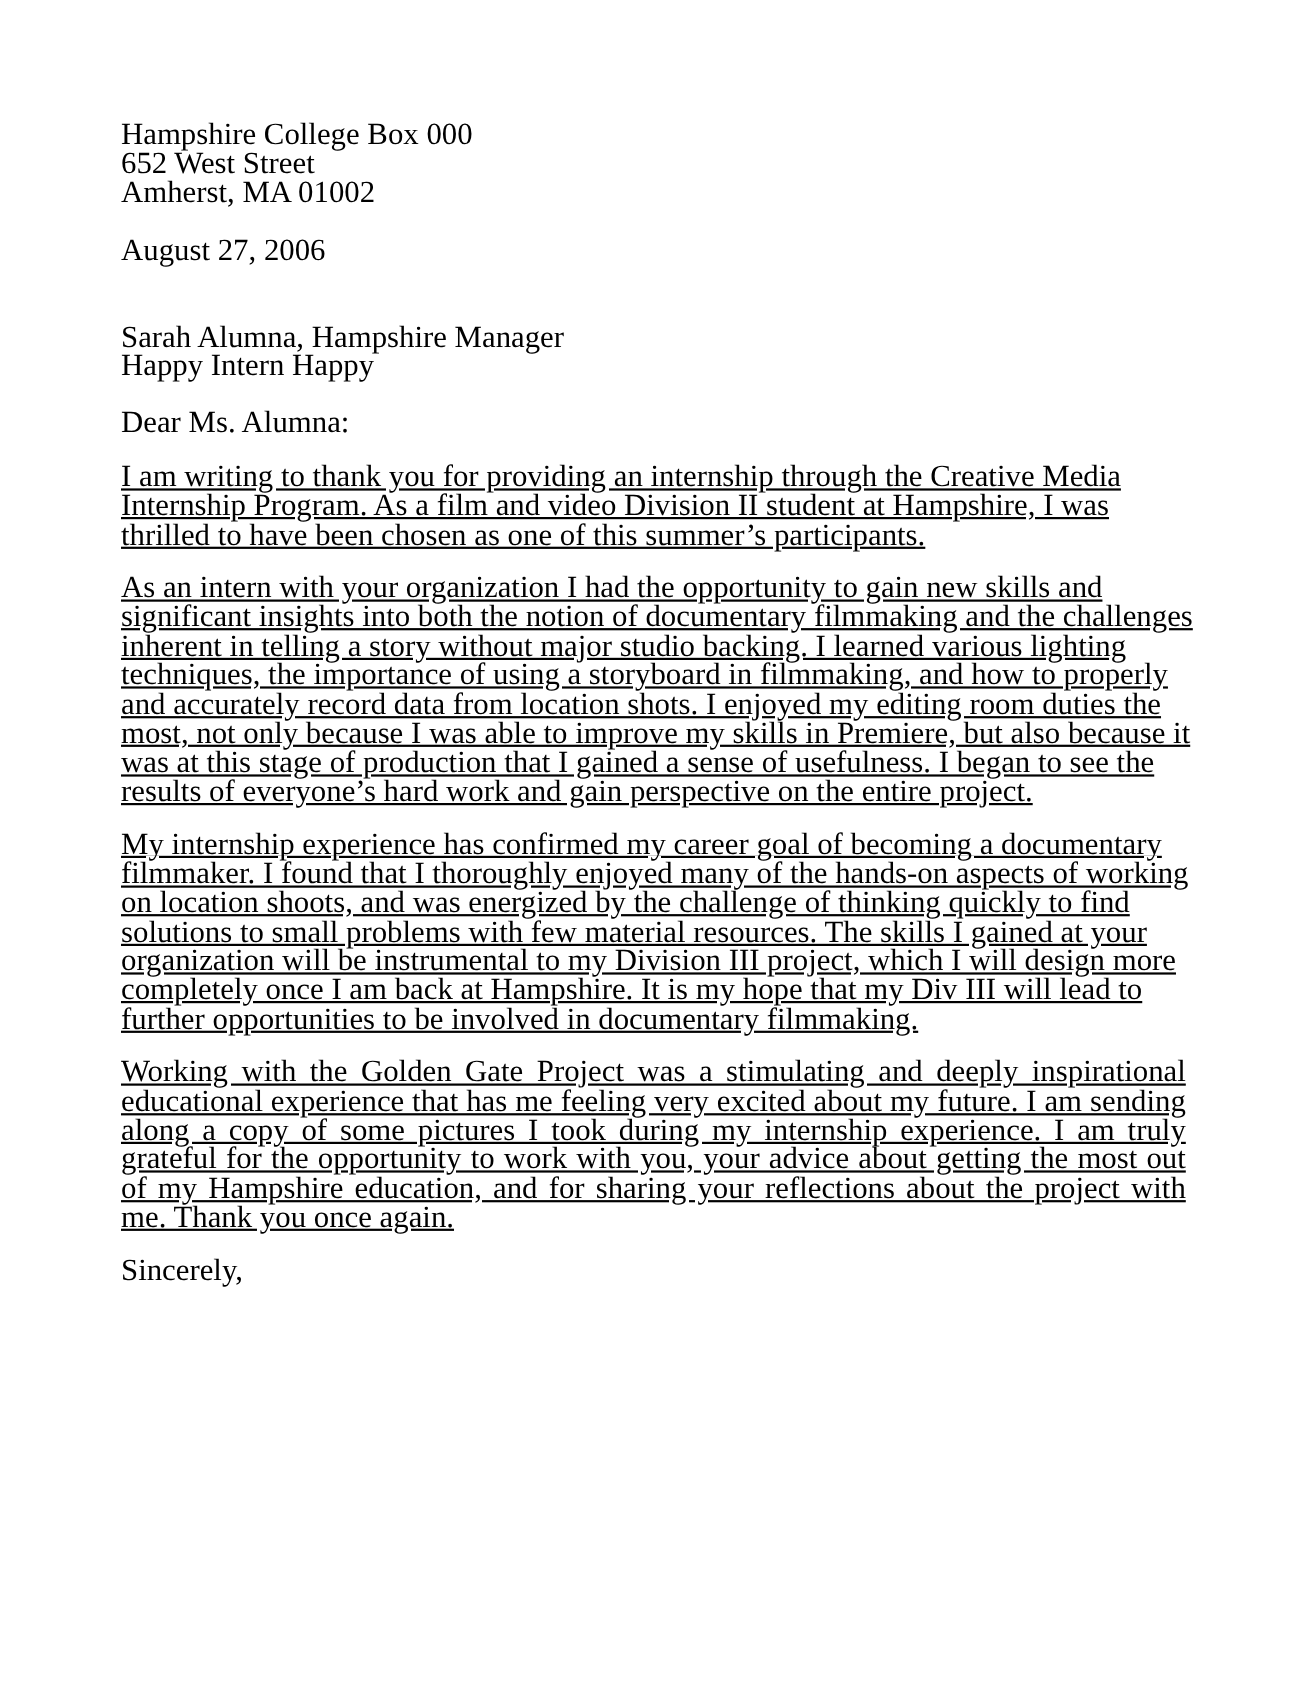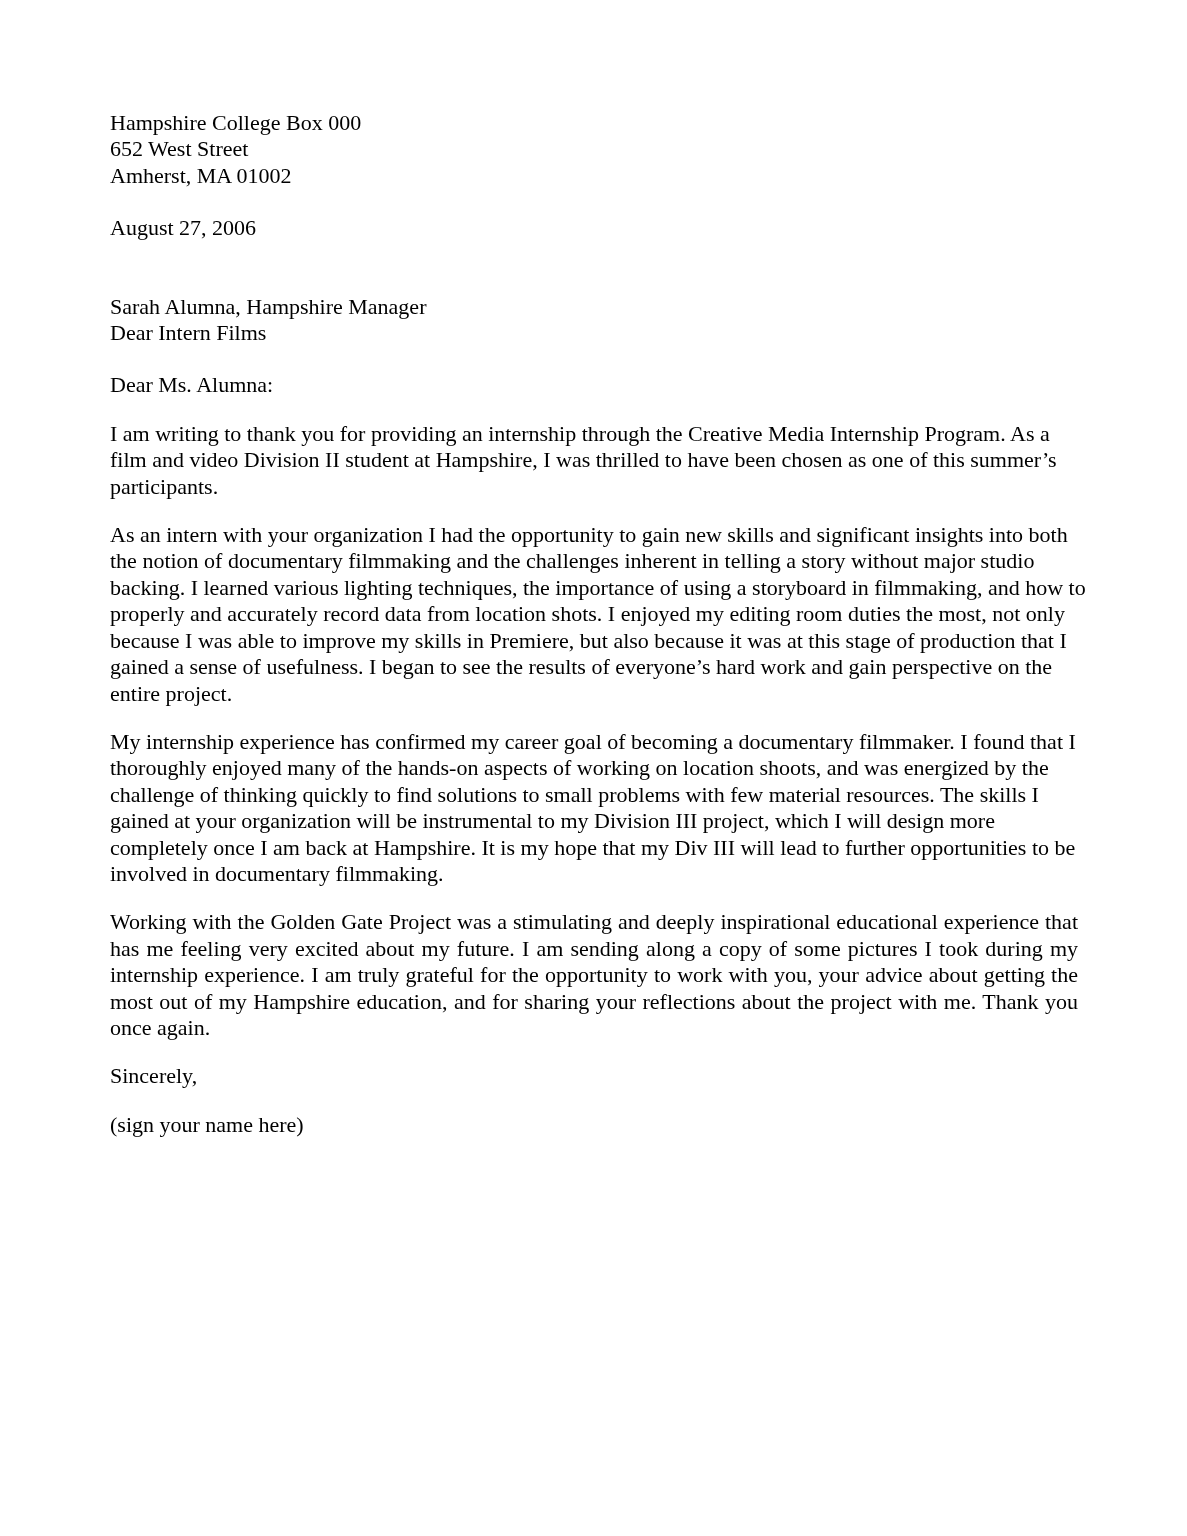--- a/index.html
+++ b/index.html
@@ -19,40 +19,41 @@
     background: #ffffff;
     margin: 0 auto;
     overflow: hidden;
     box-sizing: border-box;
   }
   .letter {
     position: absolute;
     left: 110px;
     top: 110px;
     width: 976px;
-    font-size: 22px;
+    font-size: 28px;
     line-height: 26.4px;
   }
   .block {
     margin: 0;
     padding: 0;
   }
   .addr-line {
     display: block;
     white-space: pre;
   }
   .gap-sm { height: 26px; }
   .gap-lg { height: 52px; }
   .gap-xs { height: 22px; }
 
   p.para {
     margin: 0;
     padding: 0;
     text-align: left;
     text-indent: 0;
+    text-decoration: underline;
   }
   p.para.justified {
     text-align: justify;
     text-justify: inter-word;
     width: 968px;
   }
   .salutation, .closing, .signature, .date {
     margin: 0;
     padding: 0;
     white-space: pre;
@@ -71,21 +72,21 @@
     </div>
 
     <div class="gap-sm"></div>
 
     <div class="date">August 27, 2006</div>
 
     <div class="gap-lg"></div>
 
     <div class="block">
       <span class="addr-line">Sarah Alumna, Hampshire Manager</span>
-      <span class="addr-line">Dear Intern Films</span>
+      <span class="addr-line">Happy Intern Happy</span>
     </div>
 
     <div class="gap-sm"></div>
 
     <div class="salutation">Dear Ms. Alumna:</div>
 
     <div class="gap-xs"></div>
 
     <p class="para">I am writing to thank you for providing an internship through the Creative Media Internship Program. As a film and video Division II student at Hampshire, I was thrilled to have been chosen as one of this summer’s participants.</p>
 
@@ -100,16 +101,15 @@
     <div class="gap-xs"></div>
 
     <p class="para justified">Working with the Golden Gate Project was a stimulating and deeply inspirational educational experience that has me feeling very excited about my future.  I am sending along a copy of some pictures I took during my internship experience. I am truly grateful for the opportunity to work with you, your advice about getting the most out of my Hampshire education, and for sharing your reflections about the project with me.  Thank you once again.</p>
 
     <div class="gap-xs"></div>
 
     <div class="closing">Sincerely,</div>
 
     <div class="gap-xs"></div>
 
-    <div class="signature">(sign your name here)</div>
 
   </div>
 </div>
 
 </body></html>

